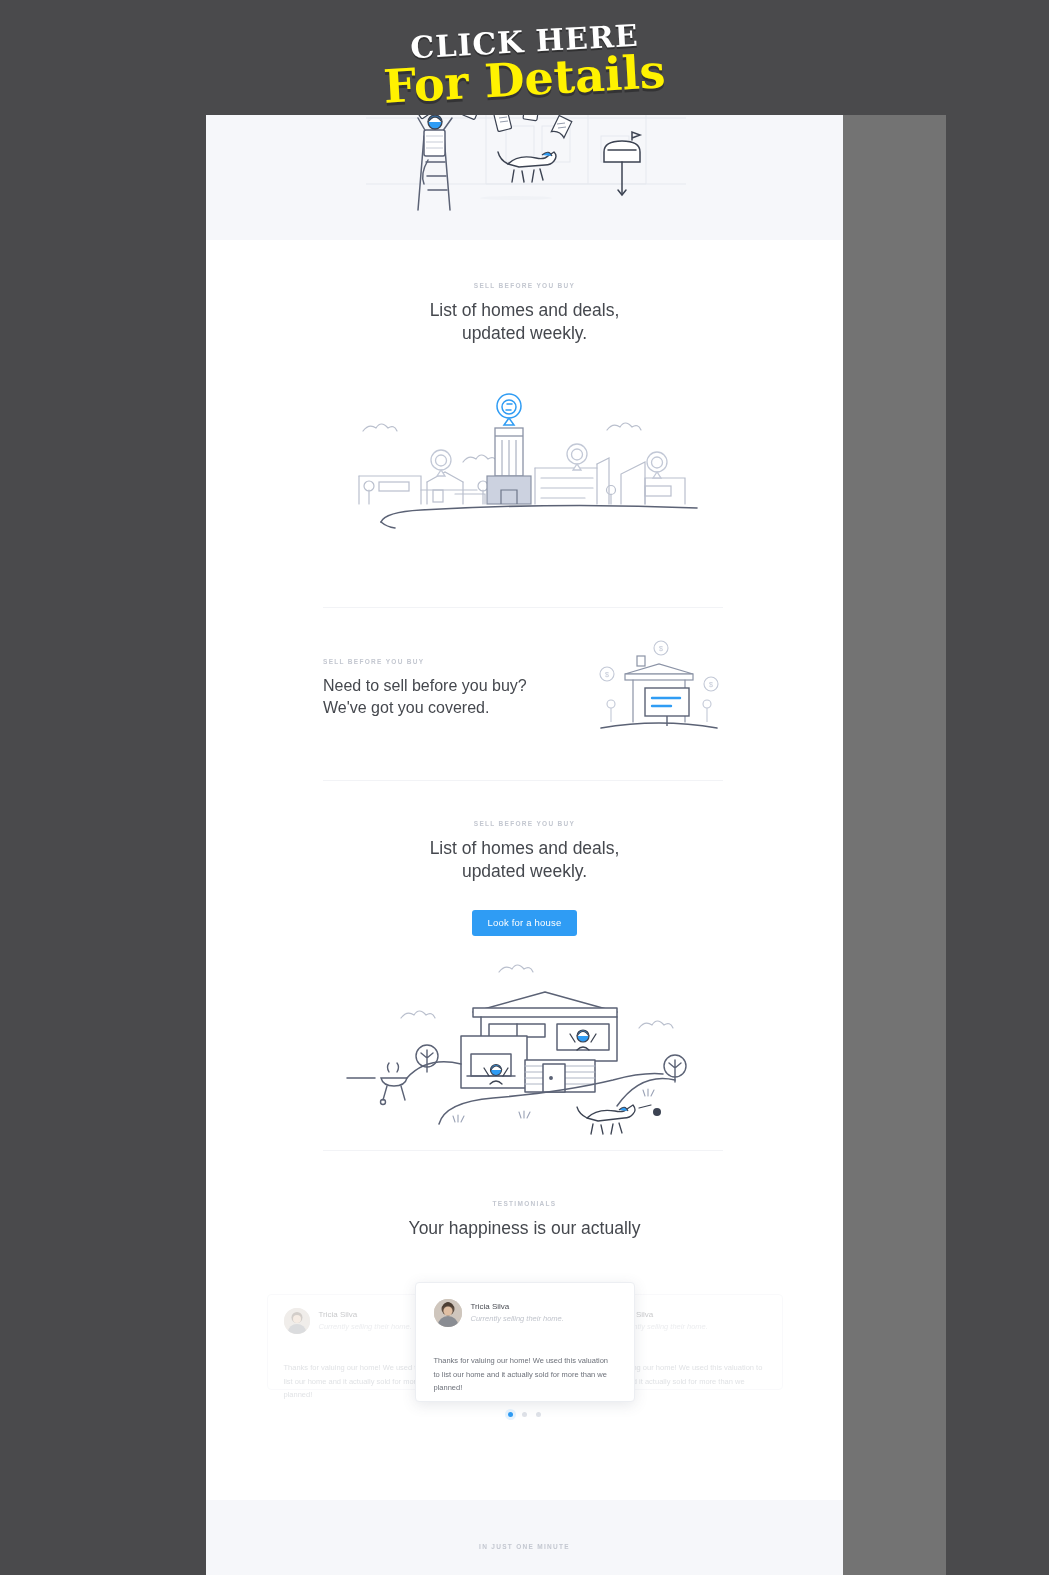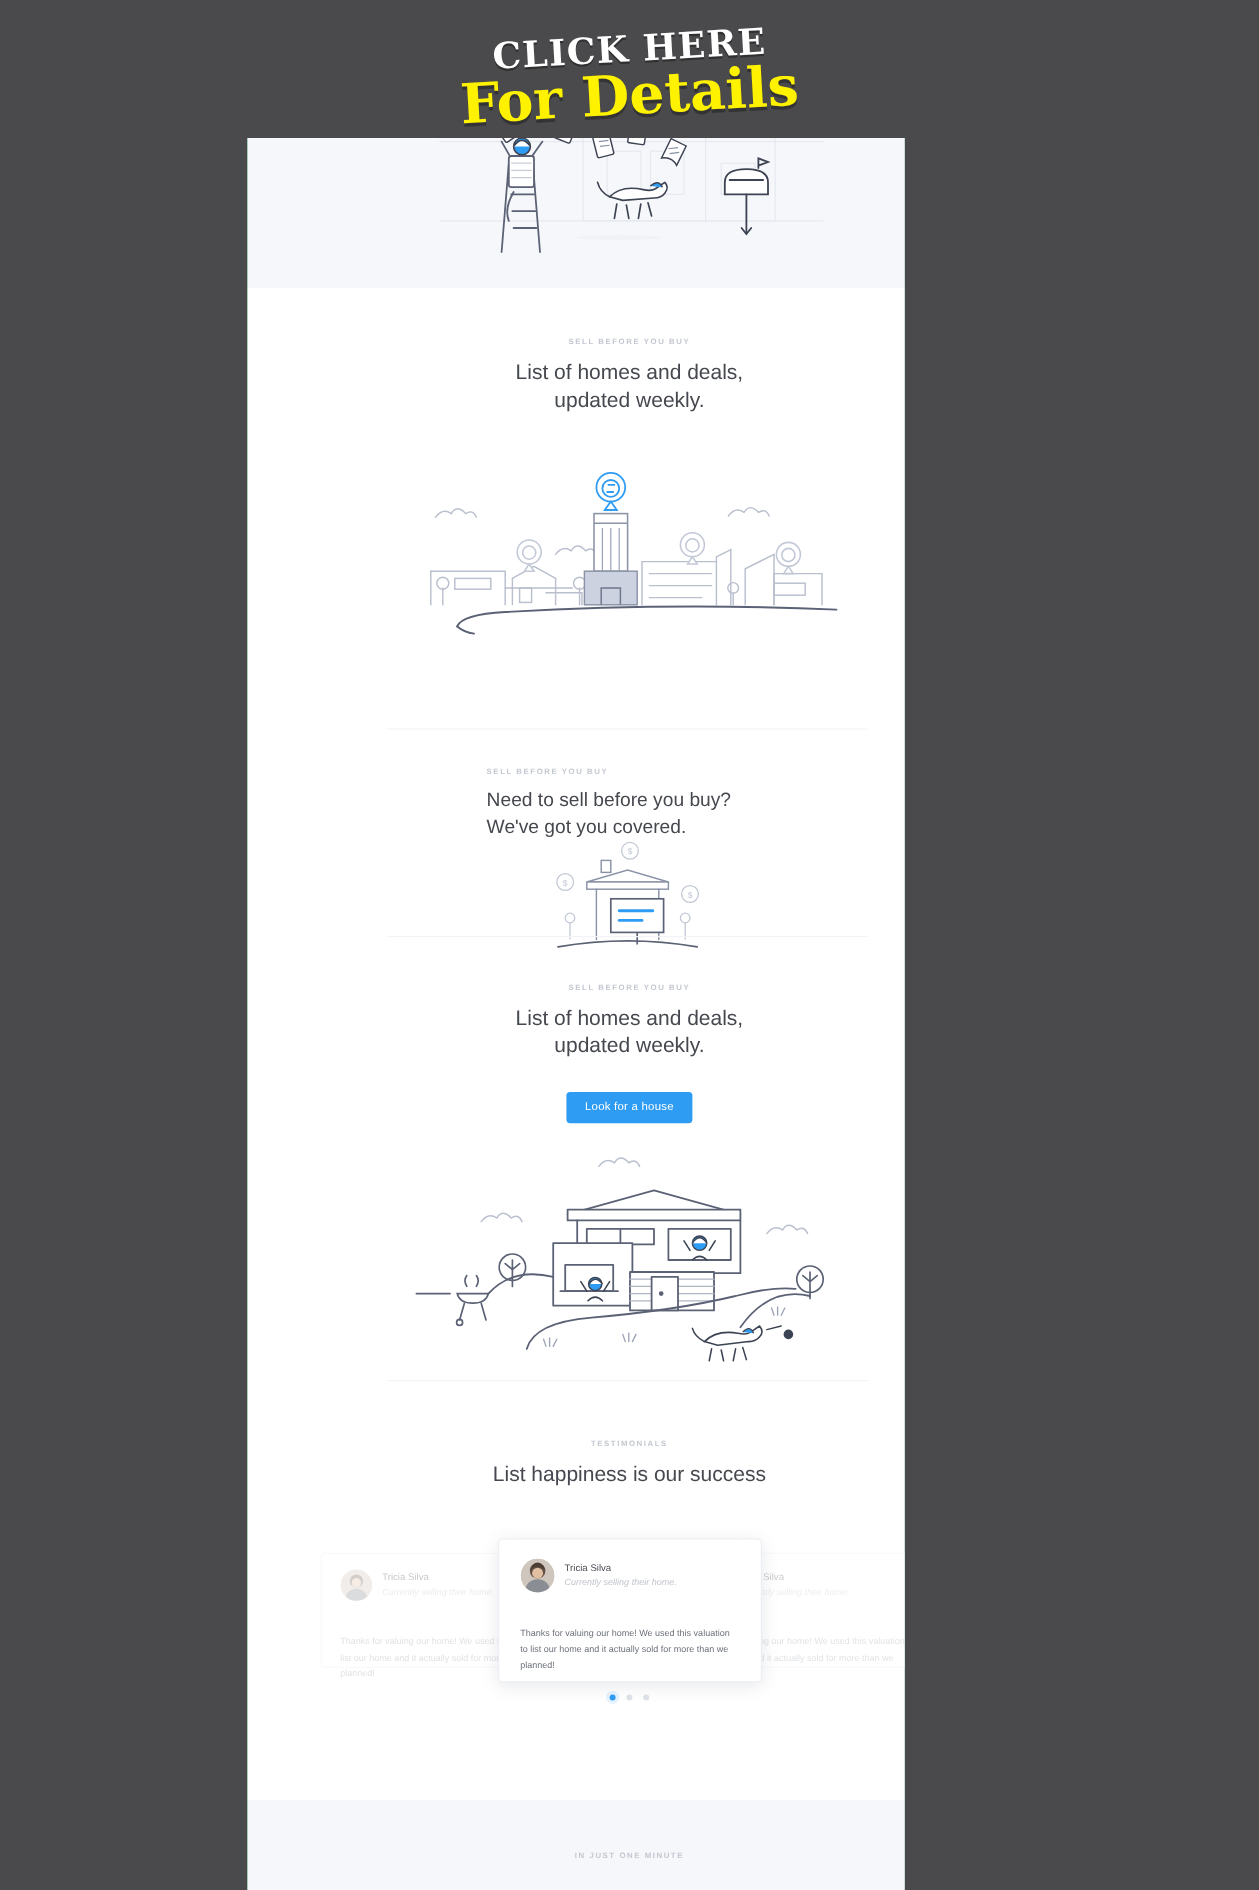--- a/index.html
+++ b/index.html
@@ -11,22 +11,22 @@
     position:relative;
   }
 
   
   .page-surround{
     position:absolute;left:0;top:0;width:1049px;height:1575px;
     background:#4a4a4c;
   }
   
   .page{
-    position:absolute;left:206px;top:0;width:548px;height:1575px;
-    background:#15803d;
+    position:absolute;left:206px;top:0;width:740px;height:1575px;
+    background:#737373;
     overflow:hidden;
   }
   
   .dark-band{
     position:absolute;left:0;top:0;width:1049px;height:115px;
     background:#4a4a4c;
     z-index:40;
   }
 
   
@@ -77,21 +77,21 @@
 
   
   #sec-city{top:42px;}
   #sec-city .head{width:637px;}
   .city-art{margin:40px auto 0 auto;width:360px;height:145px;display:block;}
 
   
   #sec-sell{top:400px;height:130px;}
   .sell-row{
     position:absolute;left:117px;top:0;width:400px;display:flex;
-    align-items:center;justify-content:space-between;flex-direction:column;
+    align-items:center;justify-content:space-between;
   }
   .sell-text{width:235px;}
   .sell-art{width:128px;height:96px;}
 
   
   #sec-list{top:580px;}
   .cta-btn{
     display:block;margin:26px auto 0 auto;
     background:#2f9cf4;color:#ffffff;border:0;border-radius:3px;
     font-family:Liberation Sans, sans-serif;
@@ -492,21 +492,21 @@
           <path d="M116 162 l-2 -6 M119 162 l0 -7 M122 162 l3 -6"></path>
           <path d="M182 158 l-2 -6 M185 158 l0 -7 M188 158 l3 -6"></path>
           <path d="M306 136 l-2 -6 M309 136 l0 -7 M312 136 l3 -6"></path>
         </g>
       </svg>
       <div class="divider" style="top:330px"></div>
     </div>
 
     <div class="section" id="sec-testi">
       <div class="eyebrow">TESTIMONIALS</div>
-      <h2 class="headline">List happiness is our success</h2>
+      <h2 class="headline">Your happiness is our actually</h2>
 
       <div class="cards">
 
         <div class="card side left">
           <div class="card-head">
             <div class="avatar">
               <svg viewBox="0 0 26 26" width="26" height="26">
                 <rect width="26" height="26" fill="#cfc6bd"></rect>
                 <circle cx="13" cy="9.5" r="5.5" fill="#6f5f52"></circle>
                 <ellipse cx="13" cy="24" rx="9" ry="8" fill="#8a8d93"></ellipse>

